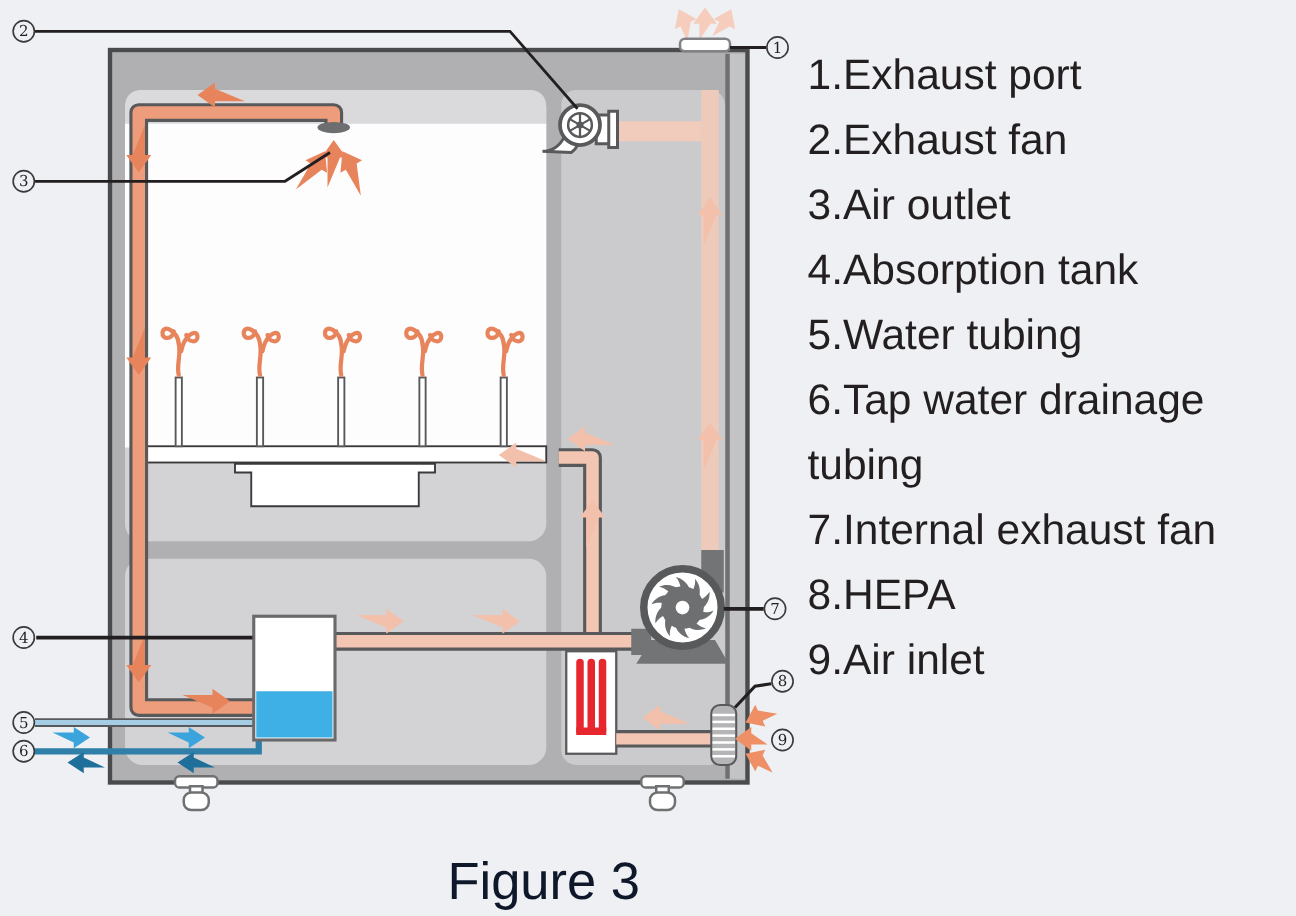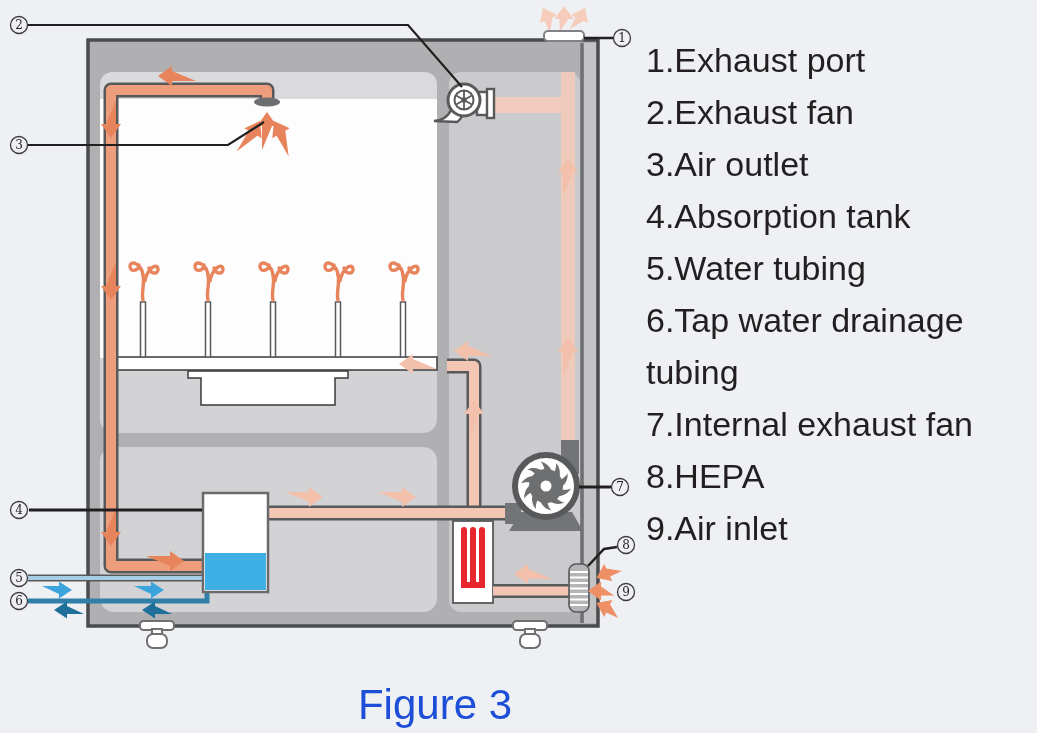--- a/index.html
+++ b/index.html
@@ -3,21 +3,21 @@
 <meta charset="utf-8">
 <style>
   html,body{margin:0;padding:0;}
   body{background:#eef0f3;font-family:"Liberation Sans",sans-serif;}
   .stage{position:relative;width:1037px;height:733px;background:#eef0f3;overflow:hidden;}
   .stage svg{position:absolute;left:0;top:0;}
   .legend{position:absolute;left:646px;top:34px;width:400px;color:#231f20;
           font-size:34px;line-height:52px;font-family:"Liberation Sans",sans-serif;}
   .legend .item{white-space:normal;}
   .caption{position:absolute;left:340px;top:681px;width:190px;text-align:center;
-           color:#1d4ed8;font-size:42px;font-family:"Liberation Sans",sans-serif;}
+           color:#0f172a;font-size:42px;font-family:"Liberation Sans",sans-serif;}
   .co{font-family:"DejaVu Serif",serif;font-size:12px;fill:#231f20;}
 </style>
 </head>
 <body>
 
 <div class="stage">
 
 <svg width="1037" height="733" viewBox="0 0 1037 733">
   <defs>
     <path id="arrow38" d="M0,-5 H24 V-10 L38,0 L24,10 V5 Z"></path>

